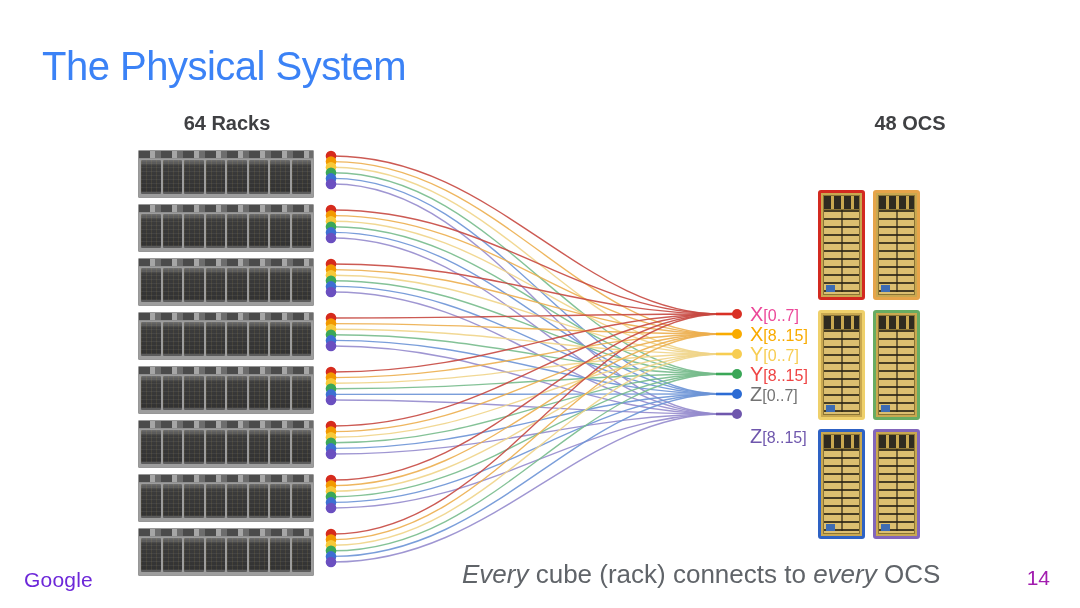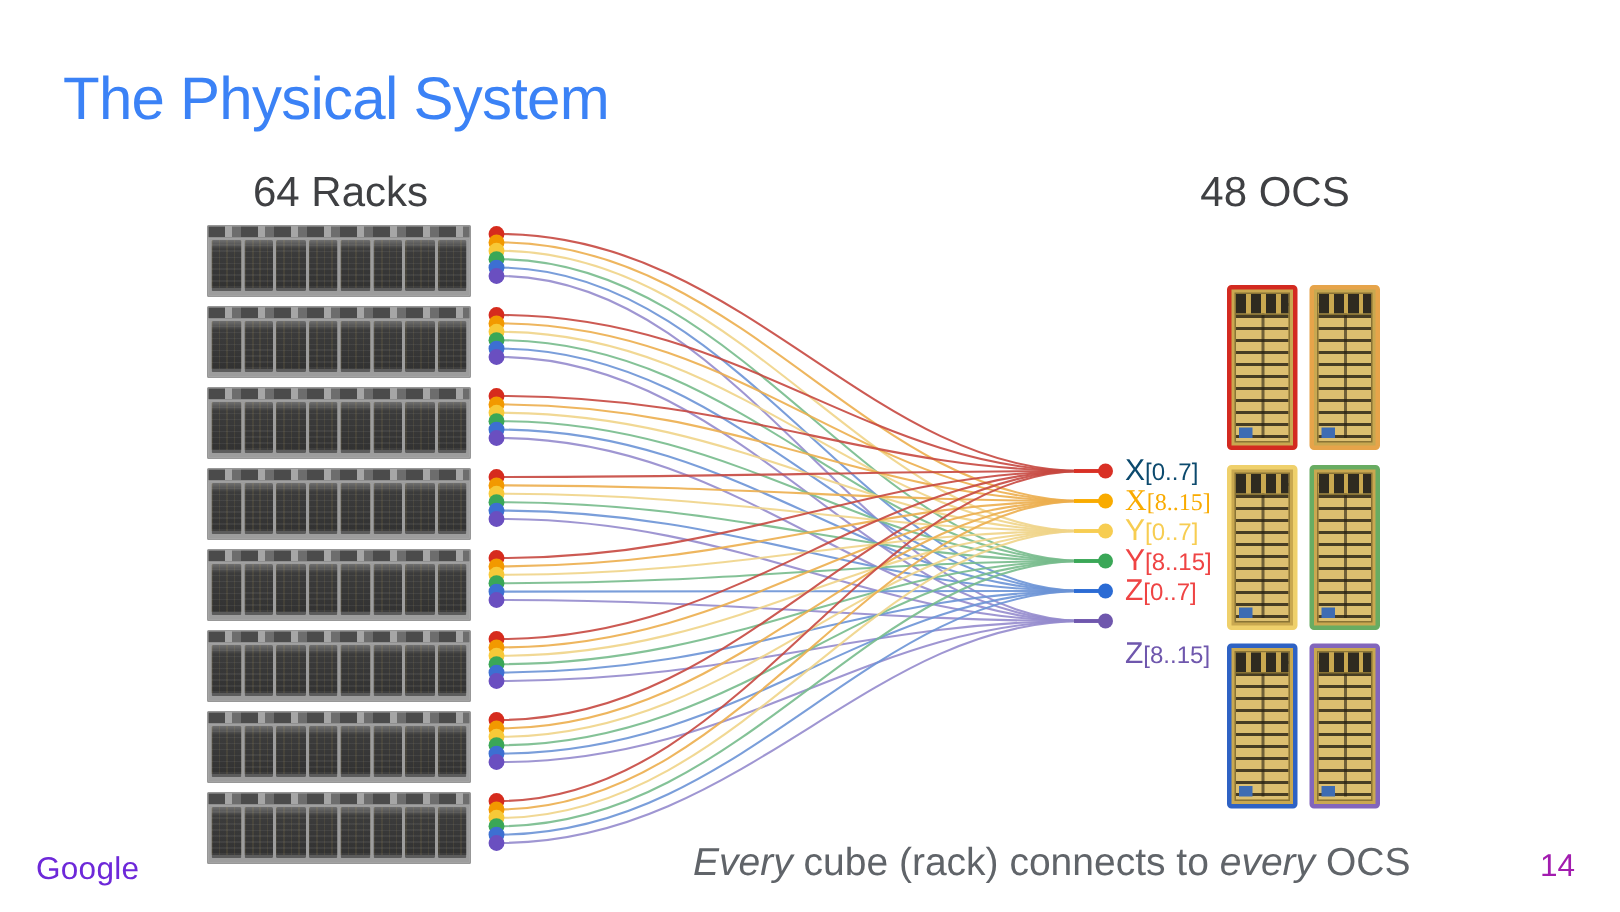--- a/index.html
+++ b/index.html
@@ -1,23 +1,23 @@
 <!DOCTYPE html>
 <html><head>
 <meta charset="utf-8">
 <style>
   html,body{margin:0;padding:0;background:#fff;}
   .slide{position:relative;width:1080px;height:608px;background:#ffffff;overflow:hidden;
          font-family:"Liberation Sans",sans-serif;}
   .title{position:absolute;left:42px;top:44px;font-size:40px;font-weight:400;
          color:#3b82f6;letter-spacing:-0.5px;}
-  .col-header{position:absolute;top:112px;font-size:28px;font-weight:400;color:#3f4043;text-align:center;}
+  .col-header{position:absolute;top:112px;font-size:20px;font-weight:700;color:#3f4043;text-align:center;}
   .hdr-racks{left:138px;width:178px;}
   .hdr-fibers{left:400px;width:262px;}
-  .hdr-ocs{left:772px;width:156px;}
+  .hdr-ocs{left:832px;width:156px;}
 
   
   .rack-row{position:absolute;left:138px;width:176px;height:48px;background:#b9b9b9;
             border:1px solid #979797;box-sizing:border-box;display:flex;flex-direction:column;
             border-radius:1px;}
   .rack-rail{height:7px;border-bottom:1px solid #8f8f8f;
              background:repeating-linear-gradient(90deg,#4b4b4b 0 11px,#a6a6a6 11px 16px,#6d6d6d 16px 22px);}
   .rack-units{flex:1;display:flex;gap:2px;padding:1px 2px 3px;background:#9d9d9d;}
   .rack-unit{flex:1;border-radius:1px;border-bottom:2px solid #5c5c5c;
              background:linear-gradient(180deg,#6f6f6f 0,#575757 3px,#3c3c3c 6px,#323232 100%);
@@ -271,25 +271,25 @@
       <circle cx="737" cy="354" r="5" fill="#f7cd52"></circle>
       <line x1="716" y1="374" x2="737" y2="374" stroke="#3aa757" stroke-width="2.6"></line>
       <circle cx="737" cy="374" r="5" fill="#3aa757"></circle>
       <line x1="716" y1="394" x2="737" y2="394" stroke="#2b6bd4" stroke-width="2.6"></line>
       <circle cx="737" cy="394" r="5" fill="#2b6bd4"></circle>
       <line x1="716" y1="414" x2="737" y2="414" stroke="#6f57ad" stroke-width="2.6"></line>
       <circle cx="737" cy="414" r="5" fill="#6f57ad"></circle>
     </svg>
 
   <div id="groupLabels">
-      <div class="grp-label" style="top: 304px; color: #0c4a6e;"><span class="axis">X</span><span class="range">[0..7]</span></div>
-      <div class="grp-label" style="top: 324px; color: rgb(249, 171, 0); font-family: Liberation Serif, serif;"><span class="axis">X</span><span class="range">[8..15]</span></div>
+      <div class="grp-label" style="top: 304px; color: #ec4899;"><span class="axis">X</span><span class="range">[0..7]</span></div>
+      <div class="grp-label" style="top: 324px; color: rgb(249, 171, 0);"><span class="axis">X</span><span class="range">[8..15]</span></div>
       <div class="grp-label" style="top: 344px; color: rgb(247, 205, 82);"><span class="axis">Y</span><span class="range">[0..7]</span></div>
       <div class="grp-label" style="top: 364px; color: #ef4444;"><span class="axis">Y</span><span class="range">[8..15]</span></div>
-      <div class="grp-label" style="top: 384px; color: #ef4444;"><span class="axis">Z</span><span class="range">[0..7]</span></div>
+      <div class="grp-label" style="top: 384px; color: #737373;"><span class="axis">Z</span><span class="range">[0..7]</span></div>
       <div class="grp-label" style="top: 404px; color: rgb(111, 87, 173); margin-top: 22px;"><span class="axis">Z</span><span class="range">[8..15]</span></div>
     </div>
 
   <div id="ocsCol">
       <div class="ocs" style="left: 818px; top: 190px; border-color: rgb(211, 42, 32);">
         <div class="ocs-inner">
           <div class="ocs-head"></div>
           <div class="ocs-chip"></div>
         </div>
       </div>

